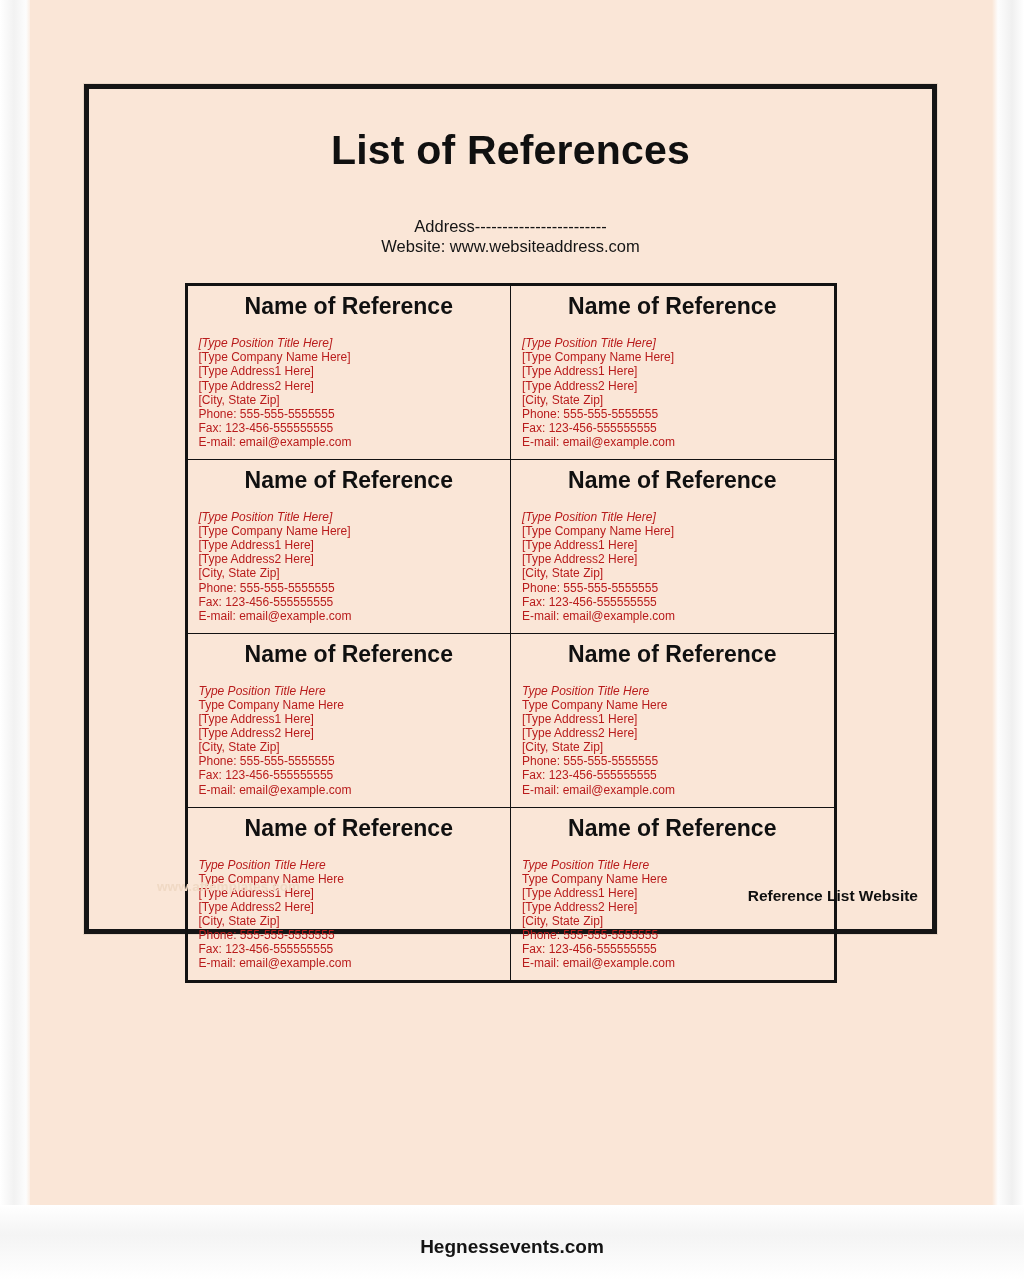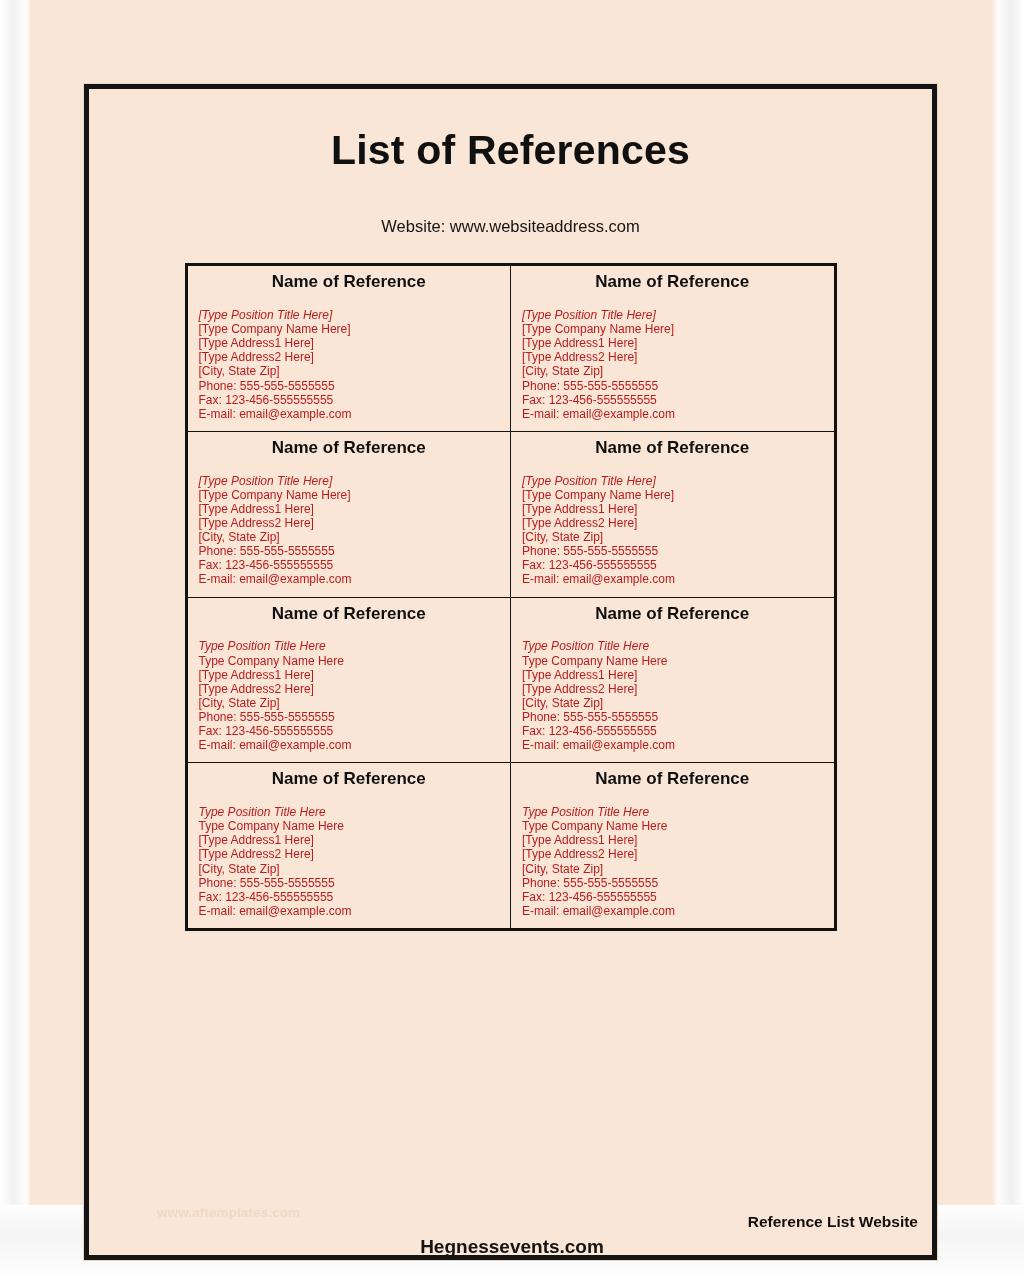--- a/index.html
+++ b/index.html
@@ -36,21 +36,21 @@
     position: absolute;
     left: 30px; top: 0;
     width: 962px; height: 1205px;
     background: #fae6d7;
   }
 
   
   .doc-frame {
     position: absolute;
     left: 84px; top: 84px;
-    width: 853px; height: 1176px;
+    width: 853px; height: 850px;
     border: 5px solid #151515;
     box-sizing: border-box;
     background: #fae6d7;
     box-shadow: 0 0 0 1px #e9d6c6;
   }
 
   .doc-title {
     margin: 0;
     padding-top: 38px;
     text-align: center;
@@ -85,21 +85,21 @@
     table-layout: fixed;
   }
   .ref-table td {
     width: 50%;
     border: 1px solid #121212;
     vertical-align: top;
     padding: 0 0 10px 0;
   }
   .cell-title {
     text-align: center;
-    font-size: 17px;
+    font-size: 23px;
     font-weight: bold;
     color: #101010;
     padding: 5px 4px 0 4px;
     line-height: 1.35;
   }
   .cell-lines {
     padding: 14px 0 0 11px;
     font-size: 12px;
     line-height: 1.175;
     color: #b91c1c;
@@ -147,20 +147,21 @@
 
 <div class="page-surface"></div>
 <div class="sheet"></div>
 <div class="page-bottom-fade"></div>
 
 <div class="doc-frame">
 
   <h1 class="doc-title">List of References</h1>
 
   <div class="person-block">
+    <div class="person-line">Address------------------------</div>
     <div class="person-line">Website: www.websiteaddress.com</div>
   </div>
 
   <table class="ref-table">
     <tbody>
       <tr>
         <td>
           <div class="cell-title">Name of Reference</div>
           <div class="cell-lines">
             <div class="ln italic">[Type Position Title Here]</div>

